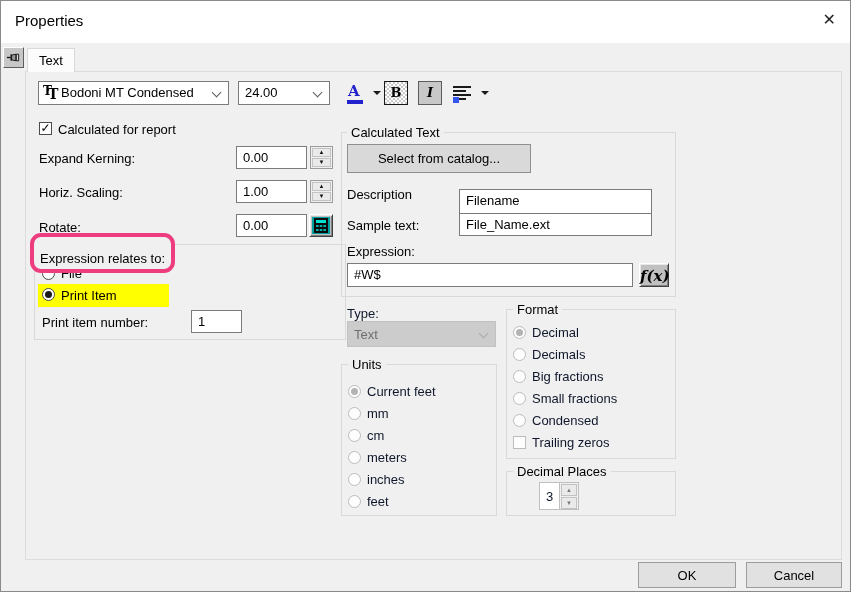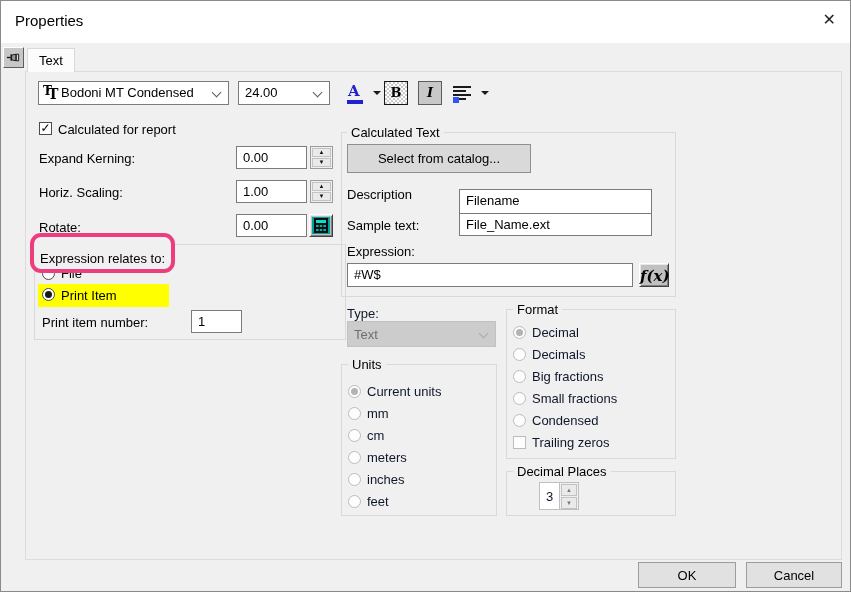--- a/index.html
+++ b/index.html
@@ -216,21 +216,21 @@
   <div class="lbl dis" style="left:346px;top:305px;">Type:</div>
   <div class="combo off" style="left:346px;top:320px;width:149px;height:26px;">
     <span class="val" style="top:5px;">Text</span>
     <span class="chev" style="top:8px;"></span>
   </div>
 
   <div class="groupbox" style="left:340px;top:363px;width:156px;height:152px;"></div>
   <div class="legend" style="left:347px;top:356px;">Units</div>
 
   <div class="radio rdis sel" style="left:347px;top:384px;"></div>
-  <div class="lbl dis" style="left:366px;top:383px;">Current units</div>
+  <div class="lbl dis" style="left:366px;top:383px;">Current feet</div>
   <div class="radio rdis" style="left:347px;top:406px;"></div>
   <div class="lbl dis" style="left:366px;top:405px;">mm</div>
   <div class="radio rdis" style="left:347px;top:428px;"></div>
   <div class="lbl dis" style="left:366px;top:427px;">cm</div>
   <div class="radio rdis" style="left:347px;top:450px;"></div>
   <div class="lbl dis" style="left:366px;top:449px;text-align:right;">meters</div>
   <div class="radio rdis" style="left:347px;top:472px;"></div>
   <div class="lbl dis" style="left:366px;top:471px;">inches</div>
   <div class="radio rdis" style="left:347px;top:494px;"></div>
   <div class="lbl dis" style="left:366px;top:493px;">feet</div>

